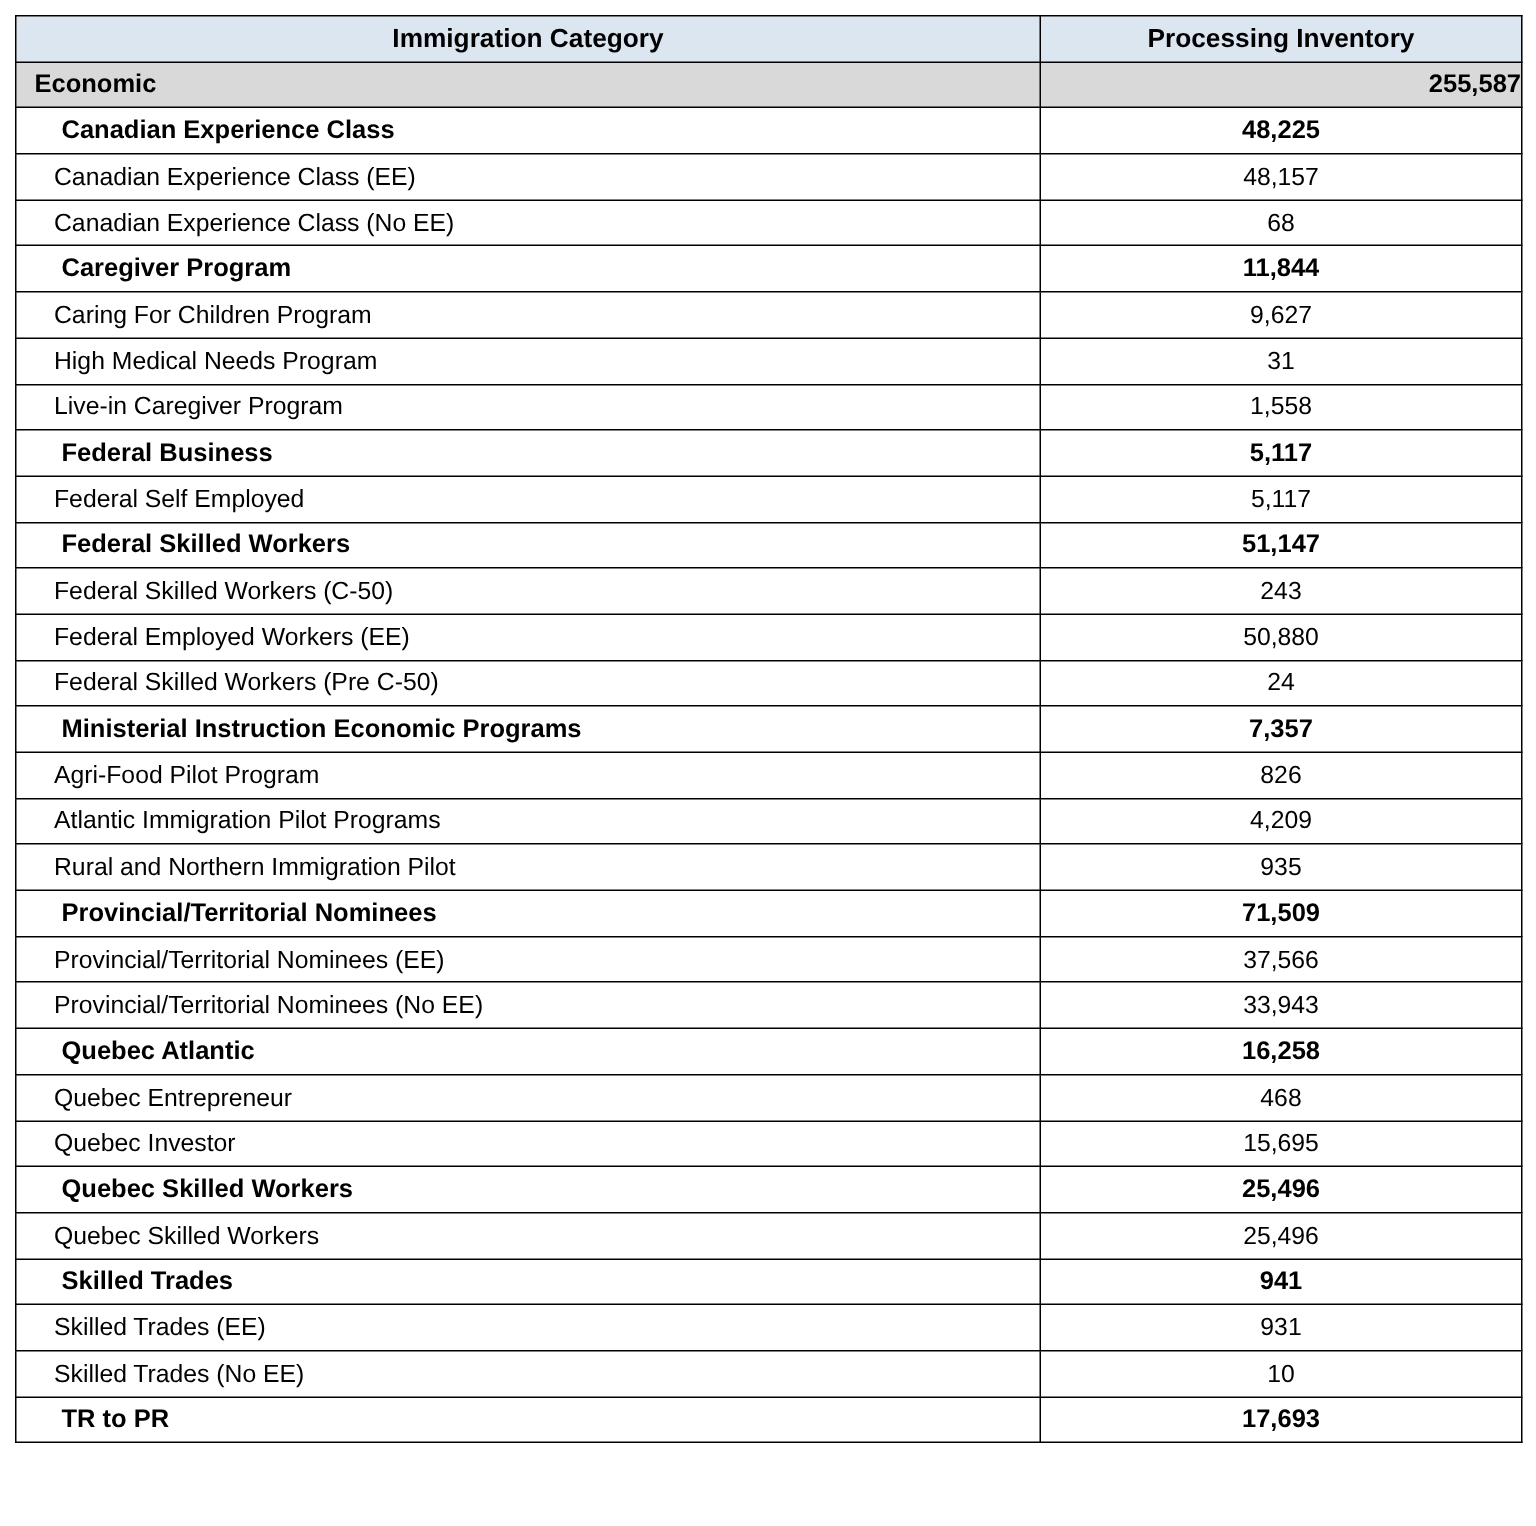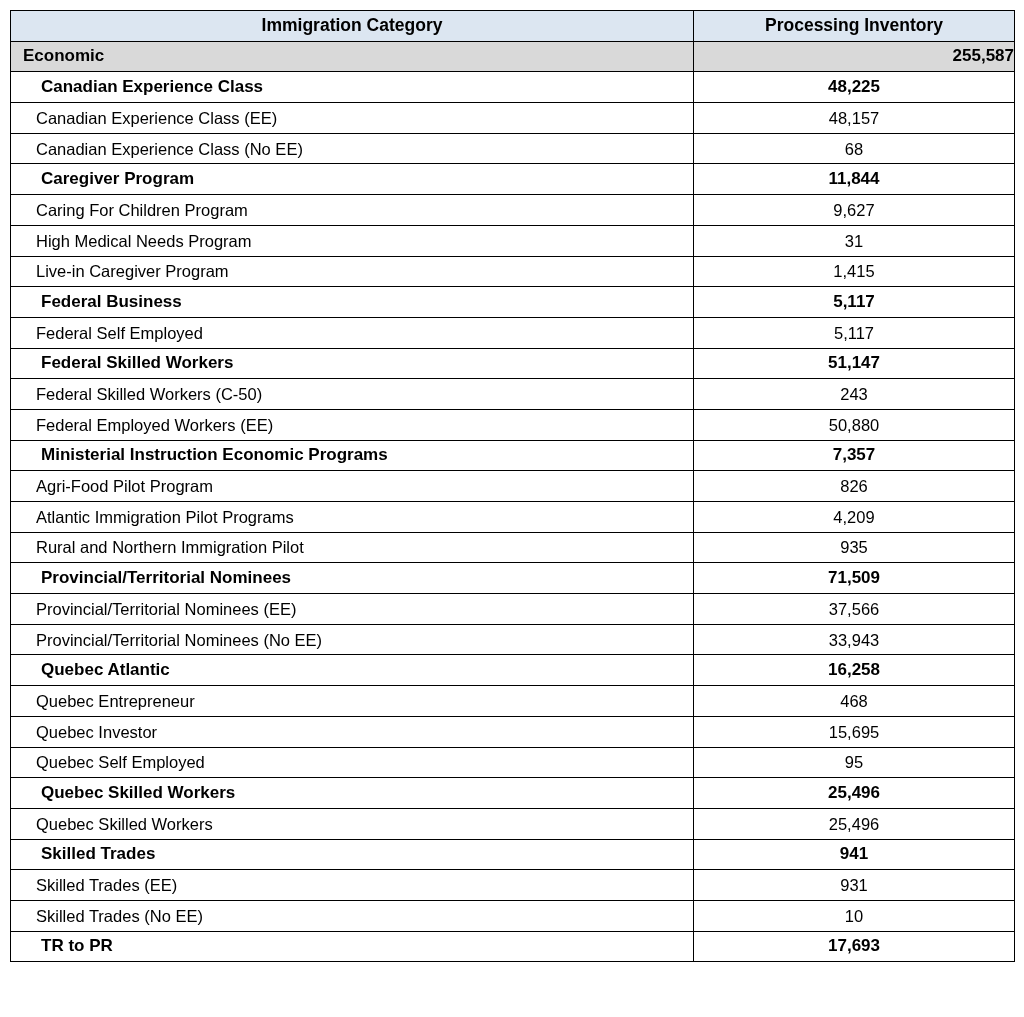--- a/index.html
+++ b/index.html
@@ -127,21 +127,21 @@
         <tr class="item">
           <td class="cat">Caring For Children Program</td>
           <td class="val">9,627</td>
         </tr>
         <tr class="item">
           <td class="cat">High Medical Needs Program</td>
           <td class="val">31</td>
         </tr>
         <tr class="item">
           <td class="cat">Live-in Caregiver Program</td>
-          <td class="val">1,415</td>
+          <td class="val">1,558</td>
         </tr>
         <tr class="subgroup">
           <td class="cat">Federal Business</td>
           <td class="val">5,117</td>
         </tr>
         <tr class="item">
           <td class="cat">Federal Self Employed</td>
           <td class="val">5,117</td>
         </tr>
         <tr class="subgroup">
@@ -149,20 +149,24 @@
           <td class="val">51,147</td>
         </tr>
         <tr class="item">
           <td class="cat">Federal Skilled Workers (C-50)</td>
           <td class="val">243</td>
         </tr>
         <tr class="item">
           <td class="cat">Federal Employed Workers (EE)</td>
           <td class="val">50,880</td>
         </tr>
+        <tr class="item">
+          <td class="cat">Federal Skilled Workers (Pre C-50)</td>
+          <td class="val">24</td>
+        </tr>
         <tr class="subgroup">
           <td class="cat">Ministerial Instruction Economic Programs</td>
           <td class="val">7,357</td>
         </tr>
         <tr class="item">
           <td class="cat">Agri-Food Pilot Program</td>
           <td class="val">826</td>
         </tr>
         <tr class="item">
           <td class="cat">Atlantic Immigration Pilot Programs</td>
@@ -188,24 +192,20 @@
           <td class="cat">Quebec Atlantic</td>
           <td class="val">16,258</td>
         </tr>
         <tr class="item">
           <td class="cat">Quebec Entrepreneur</td>
           <td class="val">468</td>
         </tr>
         <tr class="item">
           <td class="cat">Quebec Investor</td>
           <td class="val">15,695</td>
-        </tr>
-        <tr class="item">
-          <td class="cat">Quebec Self Employed</td>
-          <td class="val">95</td>
         </tr>
         <tr class="subgroup">
           <td class="cat">Quebec Skilled Workers</td>
           <td class="val">25,496</td>
         </tr>
         <tr class="item">
           <td class="cat">Quebec Skilled Workers</td>
           <td class="val">25,496</td>
         </tr>
         <tr class="subgroup">

